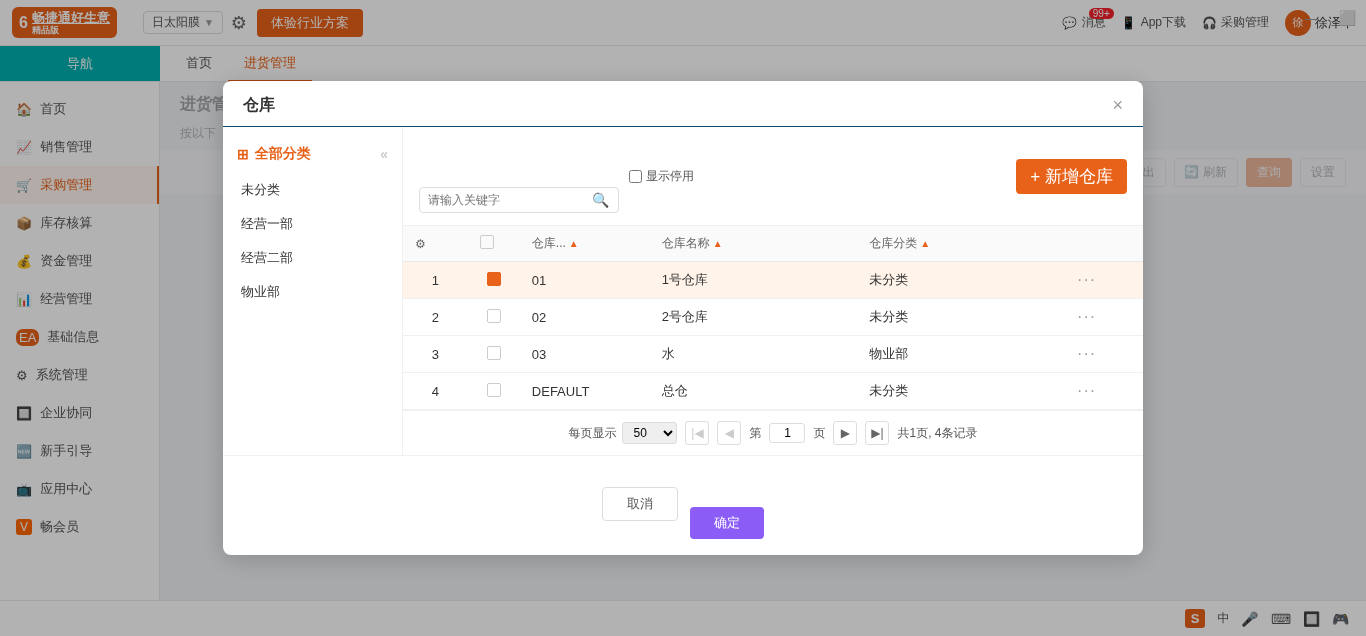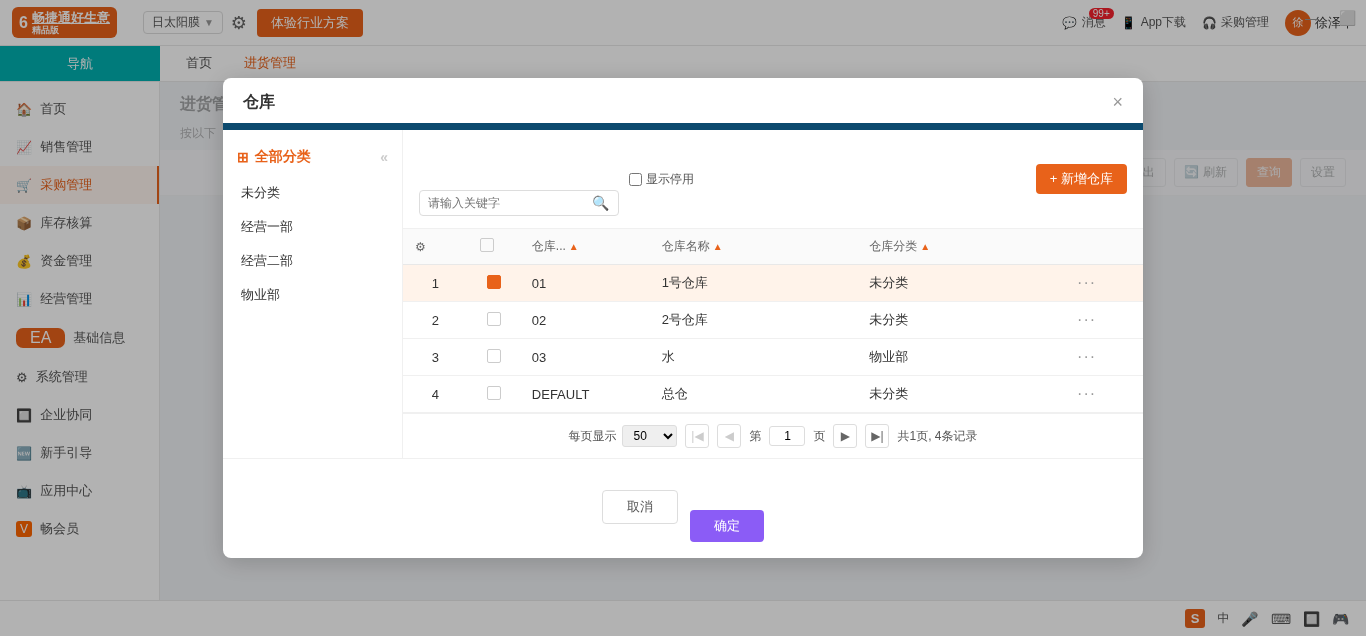--- a/index.html
+++ b/index.html
@@ -41,39 +41,39 @@
     .filter-label { color: #555; font-size: 12px; }
     .content-toolbar { display: flex; align-items: center; gap: 8px; padding: 8px 20px; background: #fff; border-bottom: 1px solid #f0f0f0; }
     .toolbar-btn { display: flex; align-items: center; gap: 4px; padding: 5px 10px; border: 1px solid #ddd; border-radius: 3px; background: #fff; font-size: 12px; color: #555; cursor: pointer; }
     .toolbar-btn.primary { background: #e8621a; color: #fff; border-color: #e8621a; }
 
     
     .overlay { position: fixed; top: 0; left: 0; width: 100%; height: 100%; background: rgba(0,0,0,0.3); z-index: 100; display: flex; align-items: center; justify-content: center; }
 
     
     .modal { background: #fff; border-radius: 8px; width: 920px; max-height: 580px; box-shadow: 0 4px 24px rgba(0,0,0,0.18); display: flex; flex-direction: column; }
-    .modal-header { display: flex; align-items: center; justify-content: space-between; padding: 14px 20px 10px; border-bottom: 7px solid #0c4a6e; }
+    .modal-header { display: flex; align-items: center; justify-content: space-between; padding: 14px 20px 10px; border-bottom: 1px solid #0c4a6e; }
     .modal-title { font-size: 16px; font-weight: bold; color: #333; }
     .modal-close { font-size: 18px; color: #999; cursor: pointer; background: none; border: none; }
     .modal-body { display: flex; flex: 1; overflow: hidden; }
     
     
     .modal-sidebar { width: 180px; border-right: 1px solid #f0f0f0; padding: 10px 0; flex-shrink: 0; }
     .modal-sidebar-header { display: flex; align-items: center; gap: 6px; padding: 8px 14px 10px; font-size: 14px; font-weight: bold; color: #e8621a; cursor: pointer; }
     .modal-sidebar-item { padding: 8px 18px; font-size: 13px; color: #333; cursor: pointer; }
     .modal-sidebar-collapse { font-size: 14px; color: #ccc; margin-left: auto; cursor: pointer; }
 
     
     .modal-content-area { flex: 1; display: flex; flex-direction: column; overflow: hidden; }
     .modal-toolbar { display: flex; align-items: center; padding: 12px 16px; gap: 10px; border-bottom: 1px solid #f0f0f0; }
     .search-box { display: flex; align-items: center; border: 1px solid #ddd; border-radius: 4px; padding: 4px 8px; width: 200px; margin-top: 48px; }
     .search-box input { border: none; outline: none; font-size: 12px; flex: 1; background: transparent; }
     .search-icon { color: #999; font-size: 14px; }
     .show-disabled { display: flex; align-items: center; gap: 4px; font-size: 12px; color: #555; }
-    .add-btn { margin-left: auto; background: #e8621a; color: #fff; border: none; border-radius: 4px; padding: 6px 14px; font-size: 13px; cursor: pointer; }
+    .add-btn { margin-left: auto; background: #e8621a; color: #fff; border: none; border-radius: 4px; padding: 6px 14px; font-size: 17px; cursor: pointer; }
 
     
     .modal-table-wrap { flex: 1; overflow: auto; }
     .modal-table { width: 100%; border-collapse: collapse; }
     .modal-table th { background: #fafafa; border-bottom: 1px solid #e8e8e8; padding: 9px 12px; font-size: 12px; color: #666; font-weight: 500; text-align: left; }
     .modal-table td { padding: 9px 12px; border-bottom: 1px solid #f0f0f0; font-size: 13px; color: #333; }
     .modal-table tr.selected td { background: #fff3ea; }
     .col-num { width: 50px; text-align: center; }
     .col-checkbox { width: 40px; text-align: center; }
     .col-code { width: 100px; }
@@ -183,21 +183,21 @@
     </div>
     <div class="sidebar-item">
       <span>💰</span>
       <span>资金管理</span>
     </div>
     <div class="sidebar-item">
       <span>📊</span>
       <span>经营管理</span>
     </div>
     <div class="sidebar-item">
-      <span style="font-size:16px;background:#e8621a;color:#fff;border-radius:7px;padding:1px 14px;">EA</span>
+      <span style="font-size:13px;background:#e8621a;color:#fff;border-radius:7px;padding:1px 3px;">EA</span>
       <span>基础信息</span>
     </div>
     <div class="sidebar-item">
       <span>⚙</span>
       <span>系统管理</span>
     </div>
     <div class="sidebar-item">
       <span>🔲</span>
       <span>企业协同</span>
     </div>

